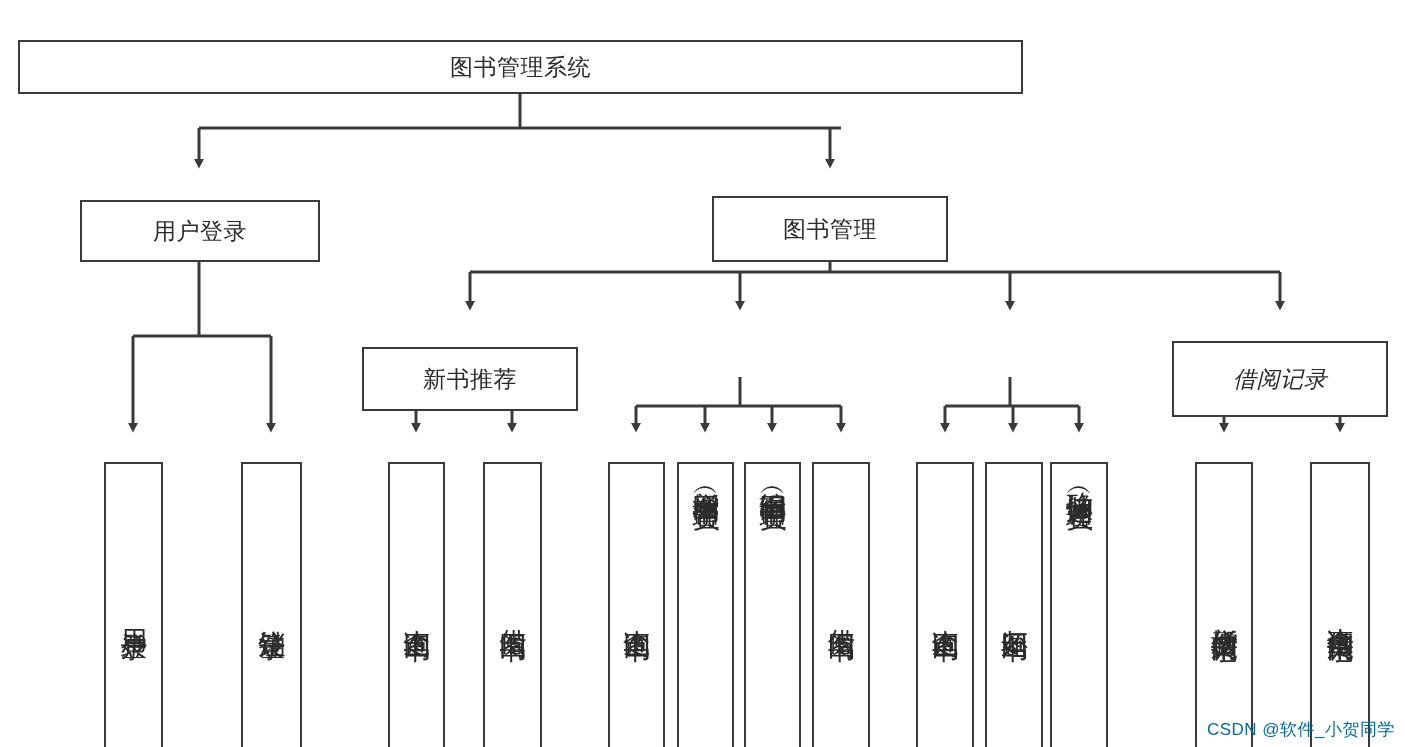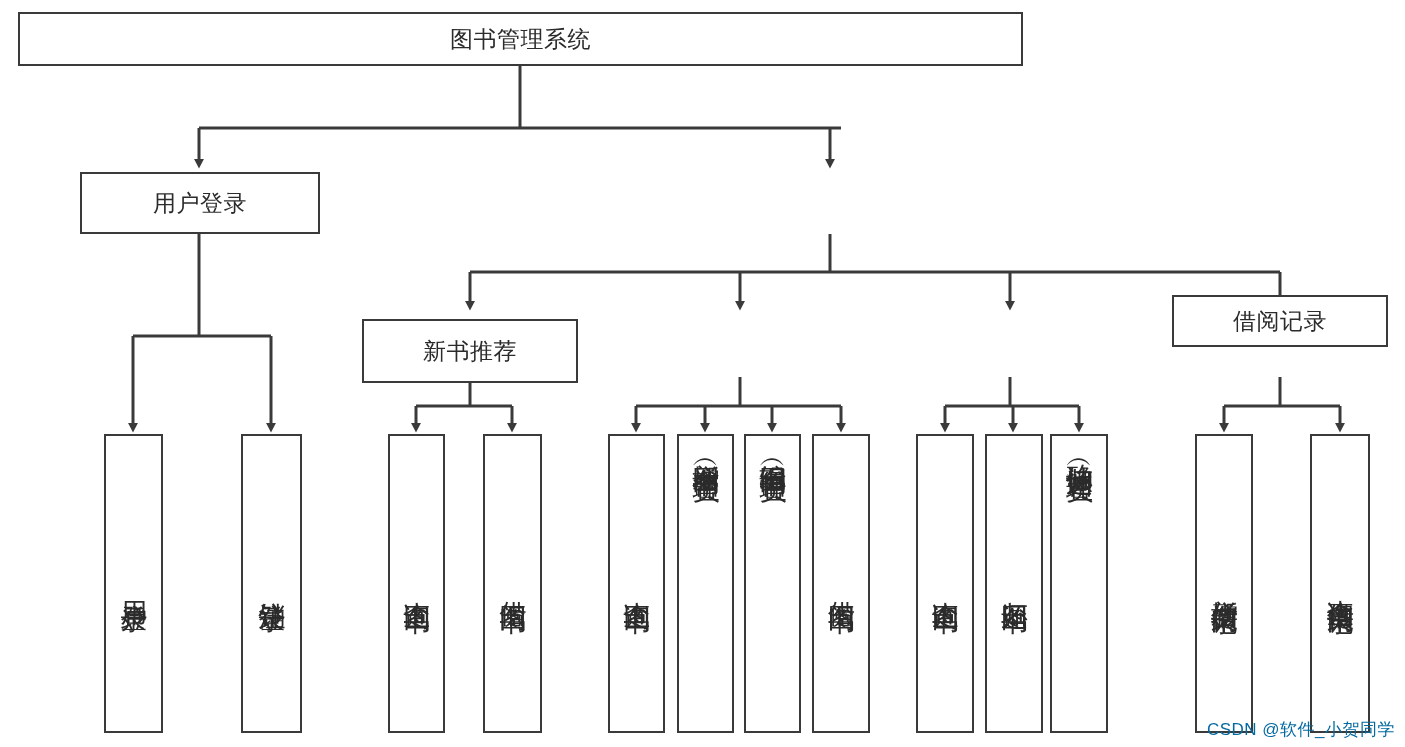--- a/index.html
+++ b/index.html
@@ -28,20 +28,21 @@
   .node {
     position: absolute;
     box-sizing: border-box;
     border: 2px solid #3a3a3a;
     background: #ffffff;
     color: #2b2b2b;
     display: flex;
     align-items: center;
     justify-content: center;
     z-index: 2;
+    margin-top: 28px;
   }
   .node .label {
     display: block;
     line-height: 1.08;
     letter-spacing: 0.5px;
     white-space: nowrap;
   }
   
   .node.h .label {
     font-size: 23px;
@@ -134,28 +135,31 @@
   </svg>
 
   <div class="node root h" style="left:18px; top:12px; width:1005px; height:54px;">
     <span class="label">图书管理系统</span>
   </div>
 
   <div class="node h" style="left:80px; top:172px; width:240px; height:62px;">
     <span class="label">用户登录</span>
   </div>
 
+  <div class="node h" style="left:712px; top:168px; width:236px; height:66px;">
+    <span class="label">图书管理</span>
+  </div>
 
   <div class="node h" style="left:362px; top:319px; width:216px; height:64px;">
     <span class="label">新书推荐</span>
   </div>
 
 
 
-  <div class="node h" style="left:1172px; top:295px; width:216px; height:52px;">
+  <div class="node h" style="left:1172px; top:313px; width:216px; height:76px;font-style:italic;">
     <span class="label">借阅记录</span>
   </div>
 
   <div class="node v centered" style="left:104px; top:434px; width:59px; height:299px;">
     <span class="label">用户登录</span>
   </div>
 
   <div class="node v centered" style="left:241px; top:434px; width:61px; height:299px;">
     <span class="label">注销登录</span>
   </div>

